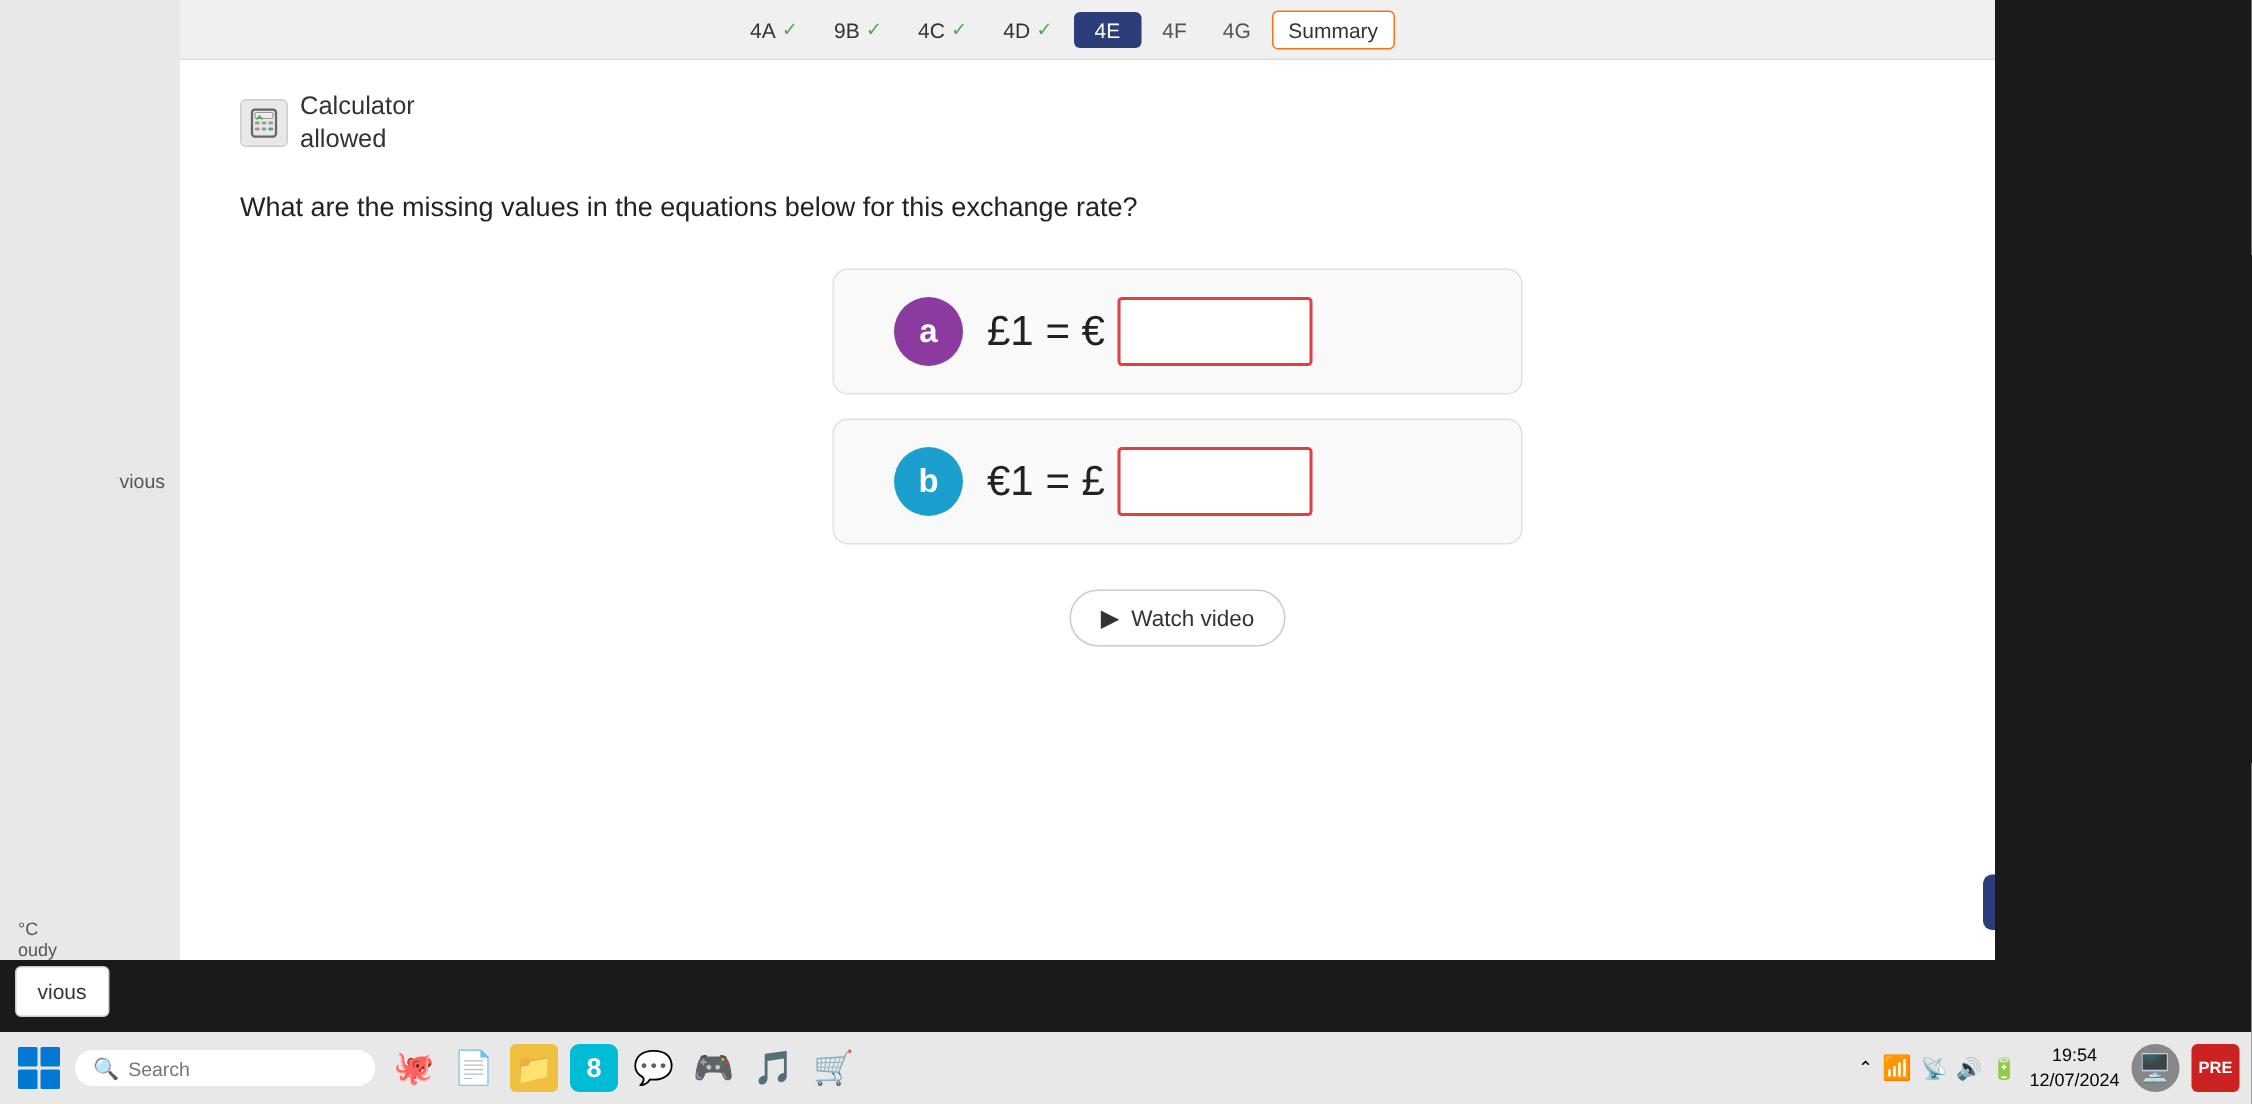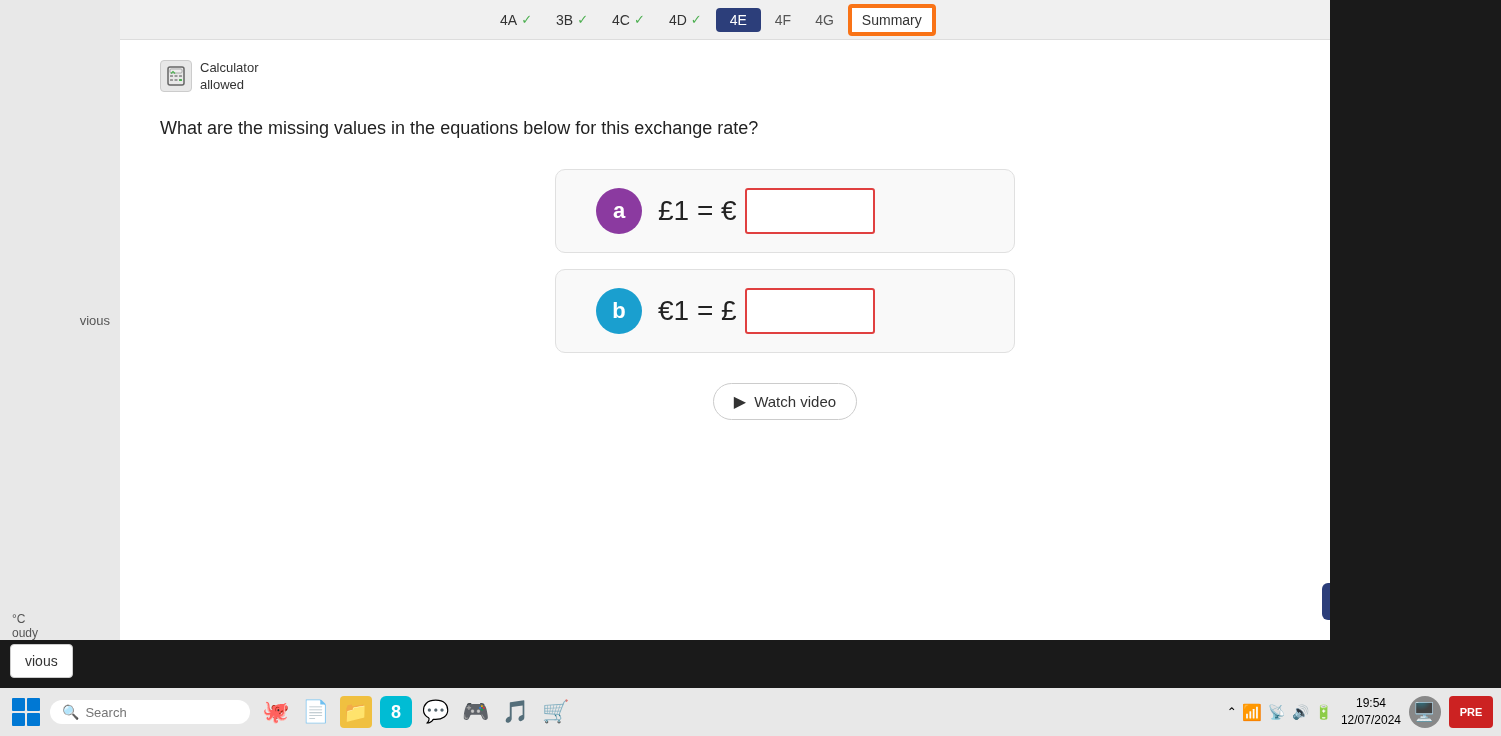--- a/index.html
+++ b/index.html
@@ -82,22 +82,23 @@
       background: #3d4fa0;
       color: white;
       padding: 8px 18px;
       border-radius: 6px;
       font-size: 14px;
       font-weight: bold;
     }
 
     .calculator-badge {
       display: flex;
+      align-items: center;
       gap: 8px;
-      font-size: 13px;
+      font-size: 17px;
       color: #333;
     }
 
     .calc-icon {
       width: 32px;
       height: 32px;
       background: #e8e8e8;
       border: 1px solid #ccc;
       border-radius: 4px;
       display: flex;
@@ -349,40 +350,40 @@
       top: 0;
       width: 171px;
       height: 640px;
       background: #1a1a1a;
     }
 
     
     .tab.summary {
       color: #333;
       background: white;
-      border: 4px solid #f97316;
+      border: 1px solid #f97316;
       border-radius: 4px;
     }
   </style>
 </head>
 <body>
 
 <div class="side-panel">
   <span style="font-size:13px;color:#555;">vious</span>
 </div>
 
 <div class="main-content" style="left:120px;">
 
   <div class="tab-bar">
     <div class="tab completed">
       <span>4A</span>
       <span class="check">✓</span>
     </div>
     <div class="tab completed">
-      <span>3B</span>
+      <span>9B</span>
       <span class="check">✓</span>
     </div>
     <div class="tab completed">
       <span>4C</span>
       <span class="check">✓</span>
     </div>
     <div class="tab completed">
       <span>4D</span>
       <span class="check">✓</span>
     </div>
@@ -511,15 +512,15 @@
       <span style="font-size:16px;">📶</span>
       <span style="font-size:14px;">📡</span>
       <span style="font-size:14px;">🔊</span>
       <span style="font-size:14px;">🔋</span>
     </div>
     <div class="clock">
       <div>19:54</div>
       <div>12/07/2024</div>
     </div>
     <div class="taskbar-avatar" style="font-size:18px;">🖥️</div>
-    <div style="width:44px;height:32px;background:#cc2222;border-radius:4px;display:flex;align-items:center;justify-content:center;color:white;font-size:11px;font-weight:bold;">PRE</div>
+    <div style="width:32px;height:32px;background:#cc2222;border-radius:4px;display:flex;align-items:center;justify-content:center;color:white;font-size:11px;font-weight:bold;">PRE</div>
   </div>
 </div>
 
 </body></html>

